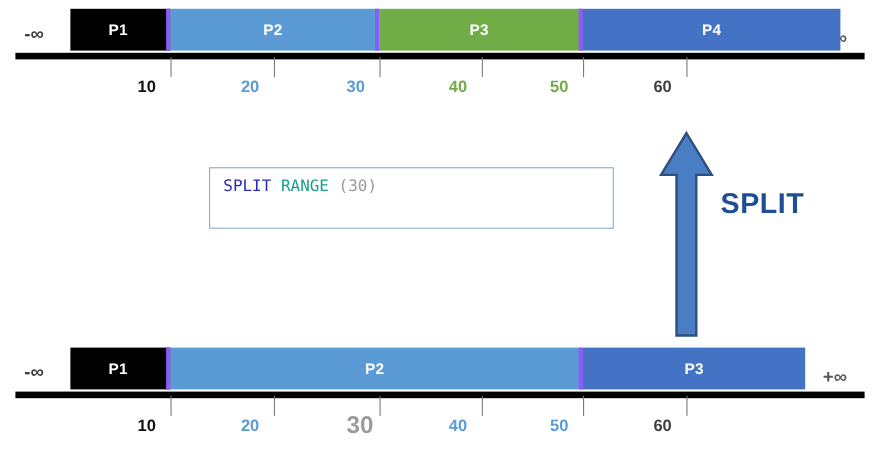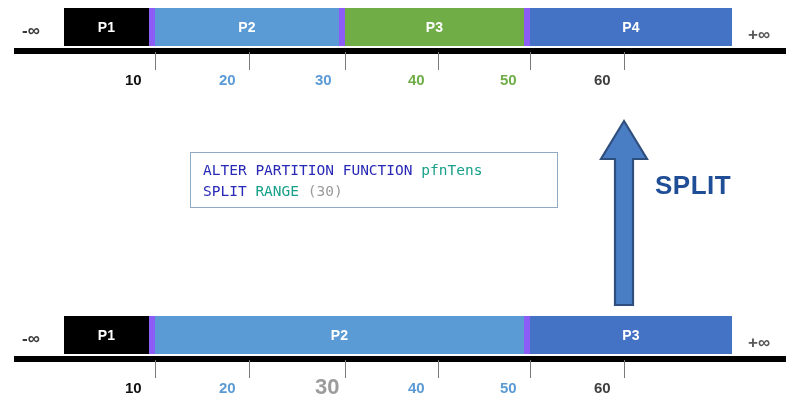--- a/index.html
+++ b/index.html
@@ -41,21 +41,21 @@
     top: 0;
     height: 38px;
     box-sizing: border-box;
     color: #ffffff;
     font-size: 14px;
     font-weight: 600;
     display: flex;
     align-items: center;
     justify-content: center;
     letter-spacing: 0.2px;
-    border-right: 6px solid #8b5cf6;
+    border-right: 4px solid #8b5cf6;
     line-height: 1;
   }
   .partition:last-child { border-right: none; }
 
   .inf-label {
     position: absolute;
     font-size: 17px;
     font-weight: 700;
     color: #3a3a3a;
     line-height: 1;
@@ -130,21 +130,21 @@
   <div class="partition-strip" id="after-partitions" style="top:8px;">
       <div class="partition" style="left: 64px; width: 91px; background: rgb(0, 0, 0);">
         <span>P1</span>
       </div>
       <div class="partition" style="left: 155px; width: 190px; background: rgb(91, 155, 213);">
         <span>P2</span>
       </div>
       <div class="partition" style="left: 345px; width: 185px; background: rgb(112, 173, 71);">
         <span>P3</span>
       </div>
-      <div class="partition" style="left: 530px; width: 202px; background: rgb(68, 114, 196);">
+      <div class="partition" style="left: 530px; width: 234px; background: rgb(68, 114, 196);">
         <span>P4</span>
       </div>
     </div>
 
   <div class="axis-line" style="top:48px;"></div>
 
   <div id="after-ticks">
       <div class="tick" style="left: 155px; top: 52px; height: 18px;"></div>
       <div class="tick-label" style="left: 155px; top: 72px; color: rgb(17, 17, 17);">10</div>
       <div class="tick" style="left: 249px; top: 52px; height: 18px;"></div>
@@ -154,21 +154,20 @@
       <div class="tick" style="left: 438px; top: 52px; height: 18px;"></div>
       <div class="tick-label" style="left: 438px; top: 72px; color: rgb(112, 173, 71);">40</div>
       <div class="tick" style="left: 530px; top: 52px; height: 18px;"></div>
       <div class="tick-label" style="left: 530px; top: 72px; color: rgb(112, 173, 71);">50</div>
       <div class="tick" style="left: 624px; top: 52px; height: 18px;"></div>
       <div class="tick-label" style="left: 624px; top: 72px; color: rgb(63, 63, 63);">60</div>
     </div>
 </div>
 
 <div id="sql-box">
-  <div><span class="kw">ALTER PARTITION FUNCTION </span><span class="obj">pfnTens</span></div>
   <div><span class="kw">SPLIT </span><span class="obj">RANGE </span><span class="num">(</span><span class="num">30</span><span class="num">)</span></div>
 </div>
 
 <div id="split-arrow">
   <svg width="52" height="190" viewBox="0 0 52 190" xmlns="http://www.w3.org/2000/svg">
     <polygon points="26,3 49,41 35,41 35,187 17,187 17,41 3,41" fill="#4a7ec4" stroke="#2f4f7f" stroke-width="2.2" stroke-linejoin="miter"></polygon>
   </svg>
 </div>
 
 <div id="split-label">SPLIT</div>

